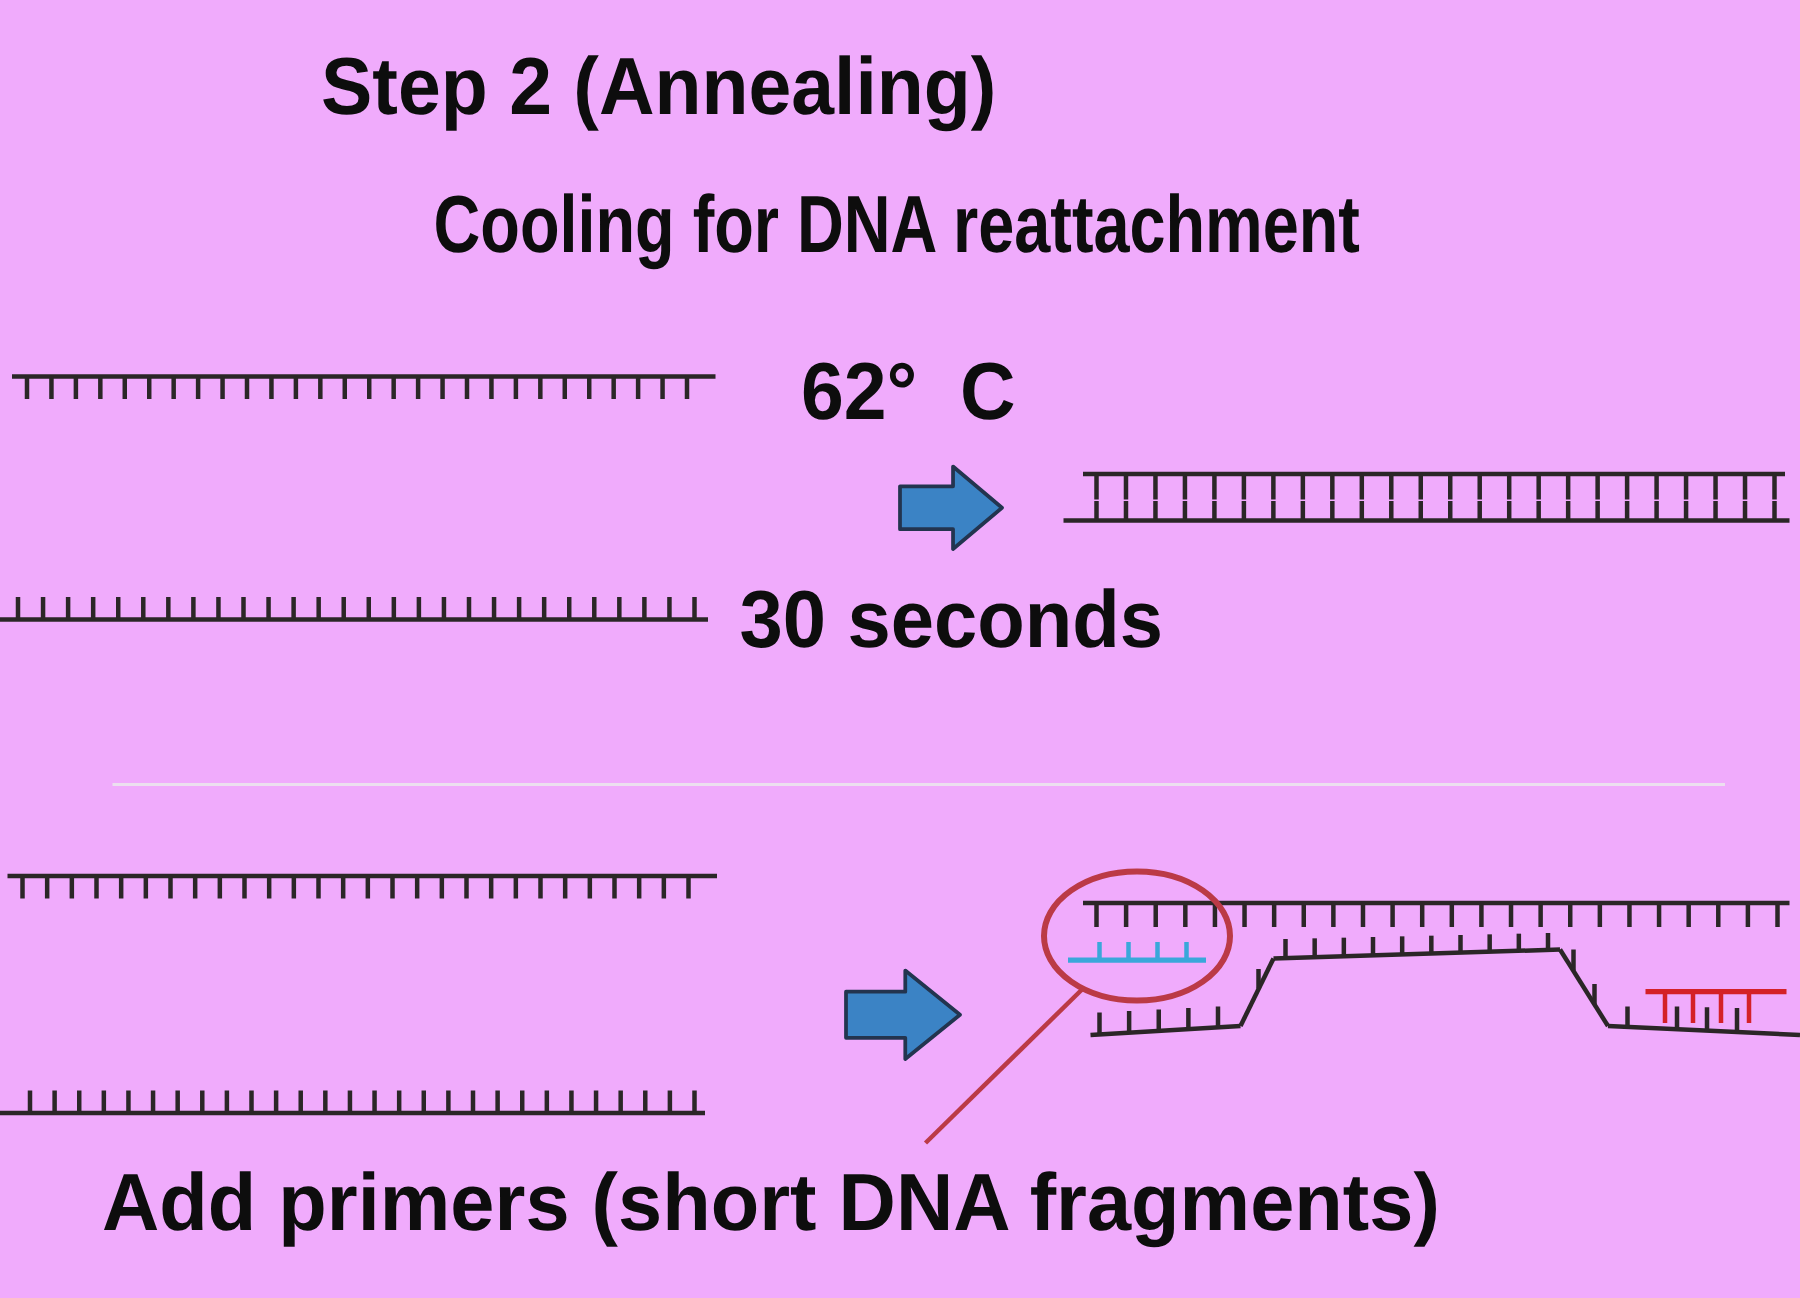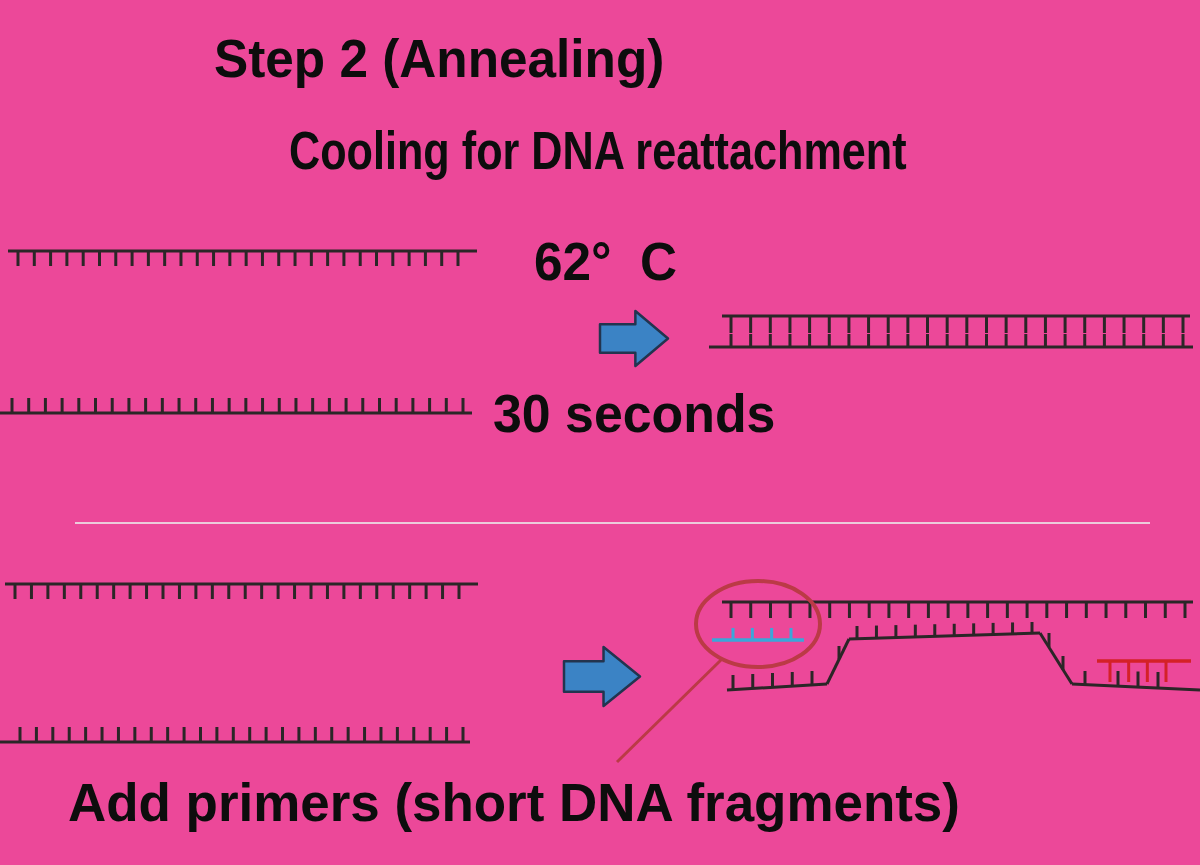--- a/index.html
+++ b/index.html
@@ -1,19 +1,19 @@
 <!DOCTYPE html>
 <html><head>
 <meta charset="utf-8">
 <style>
   html,body{margin:0;padding:0;background:#ffffff;}
   .stage{
     position:relative;
     width:1200px;height:865px;
-    background:#ec4899;
+    background:#f0abfc;
     overflow:hidden;
     font-family:"Liberation Sans", sans-serif;
   }
   .stage svg{position:absolute;left:0;top:0;}
   .t{
     position:absolute;
     font-weight:bold;
     color:#0d0d0d;
     line-height:1;
     white-space:pre;

